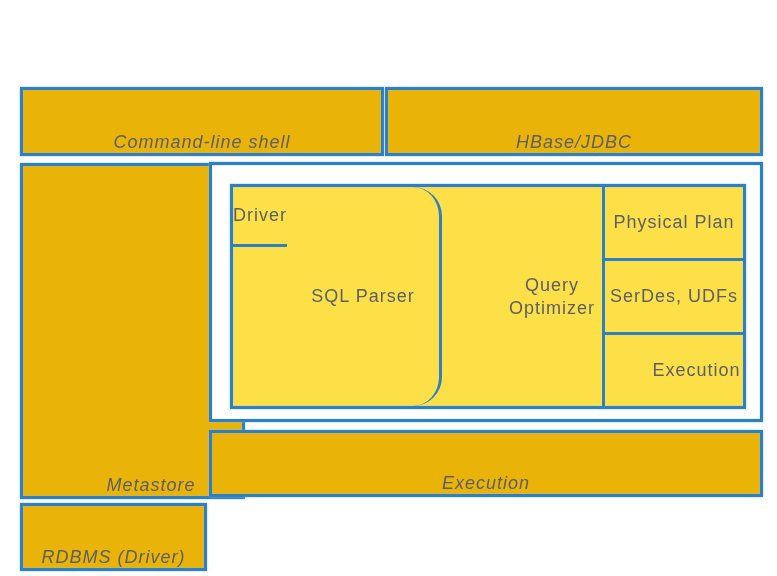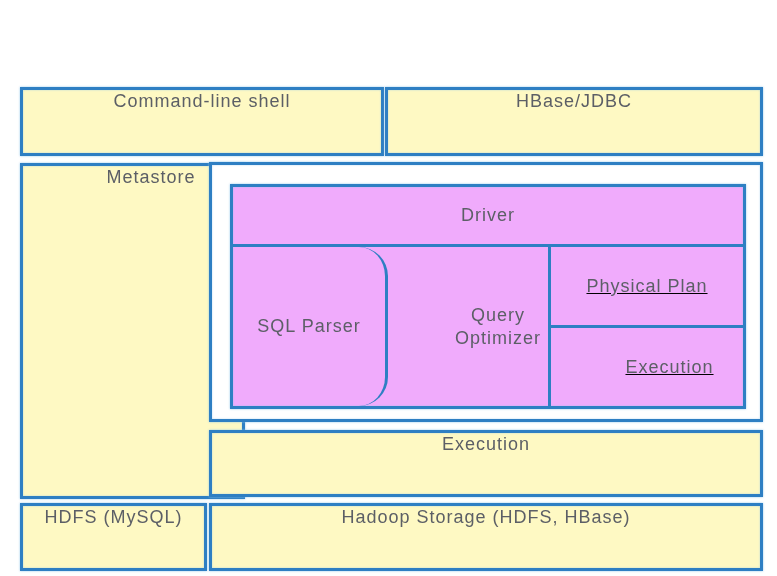--- a/index.html
+++ b/index.html
@@ -10,26 +10,27 @@
   }
   .canvas {
     position: relative;
     width: 777px;
     height: 576px;
     background: var(--bg, #ffffff);
     overflow: hidden;
   }
   .box {
     position: absolute;
-    background: #fef9c3;
+    background: #eab308;
     border: 3px solid var(--blue, #2e7fc3);
     box-shadow: 0 0 2px rgba(140,195,235,0.9), inset 0 0 2px rgba(140,195,235,0.7);
     display: flex;
-    align-items: flex-start;
+    align-items: flex-end;
     justify-content: center;
+    font-style: italic;
   }
   .container-box {
     position: absolute;
     background: #ffffff;
     border: 3px solid var(--blue, #2e7fc3);
     box-shadow: 0 0 2px rgba(140,195,235,0.9), inset 0 0 2px rgba(140,195,235,0.7);
   }
   .label {
     color: var(--text, #5c5f66);
     font-size: 18px;
@@ -45,22 +46,22 @@
   
   .inner-group {
     position: absolute;
     left: 18px;
     top: 19px;
     width: 510px;
     height: 219px;
     border: 3px solid var(--blue, #2e7fc3);
     box-shadow: 0 0 2px rgba(140,195,235,0.9), inset 0 0 2px rgba(140,195,235,0.7);
     display: flex;
-    flex-direction: column;
-    background: #f0abfc;
+    flex-direction: row;
+    background: #fde047;
   }
   .driver-row {
     height: 57px;
     flex: 0 0 auto;
     border-bottom: 3px solid var(--blue, #2e7fc3);
     display: flex;
     align-items: center;
     justify-content: center;
   }
   .cols {
@@ -86,21 +87,20 @@
     justify-content: flex-end;
   }
   .right-col {
     flex: 1 1 auto;
     display: flex;
     flex-direction: column;
   }
   .right-col .cell {
     flex: 1 1 0;
     border-bottom: 3px solid var(--blue, #2e7fc3);
-    text-decoration: underline;
   }
   .right-col .cell:last-child {
     border-bottom: none;
     margin-left: 45px;
   }
 </style>
 </head>
 <body>
 
 <div class="canvas">
@@ -133,33 +133,33 @@
 
         <div class="cell cell-query-optimizer">
           <span class="label label-wrap">Query Optimizer</span>
         </div>
 
         <div class="right-col">
           <div class="cell">
             <span class="label">Physical Plan</span>
           </div>
           <div class="cell">
+            <span class="label">SerDes, UDFs</span>
+          </div>
+          <div class="cell">
             <span class="label">Execution</span>
           </div>
         </div>
 
       </div>
     </div>
   </div>
 
   <div class="box" style="left:209px; top:430px; width:548px; height:61px;">
     <span class="label">Execution</span>
   </div>
 
   <div class="box" style="left:20px; top:503px; width:181px; height:62px;">
-    <span class="label">HDFS (MySQL)</span>
+    <span class="label">RDBMS (Driver)</span>
   </div>
 
-  <div class="box" style="left:209px; top:503px; width:548px; height:62px;">
-    <span class="label">Hadoop Storage (HDFS, HBase)</span>
-  </div>
 
 </div>
 
 </body></html>

